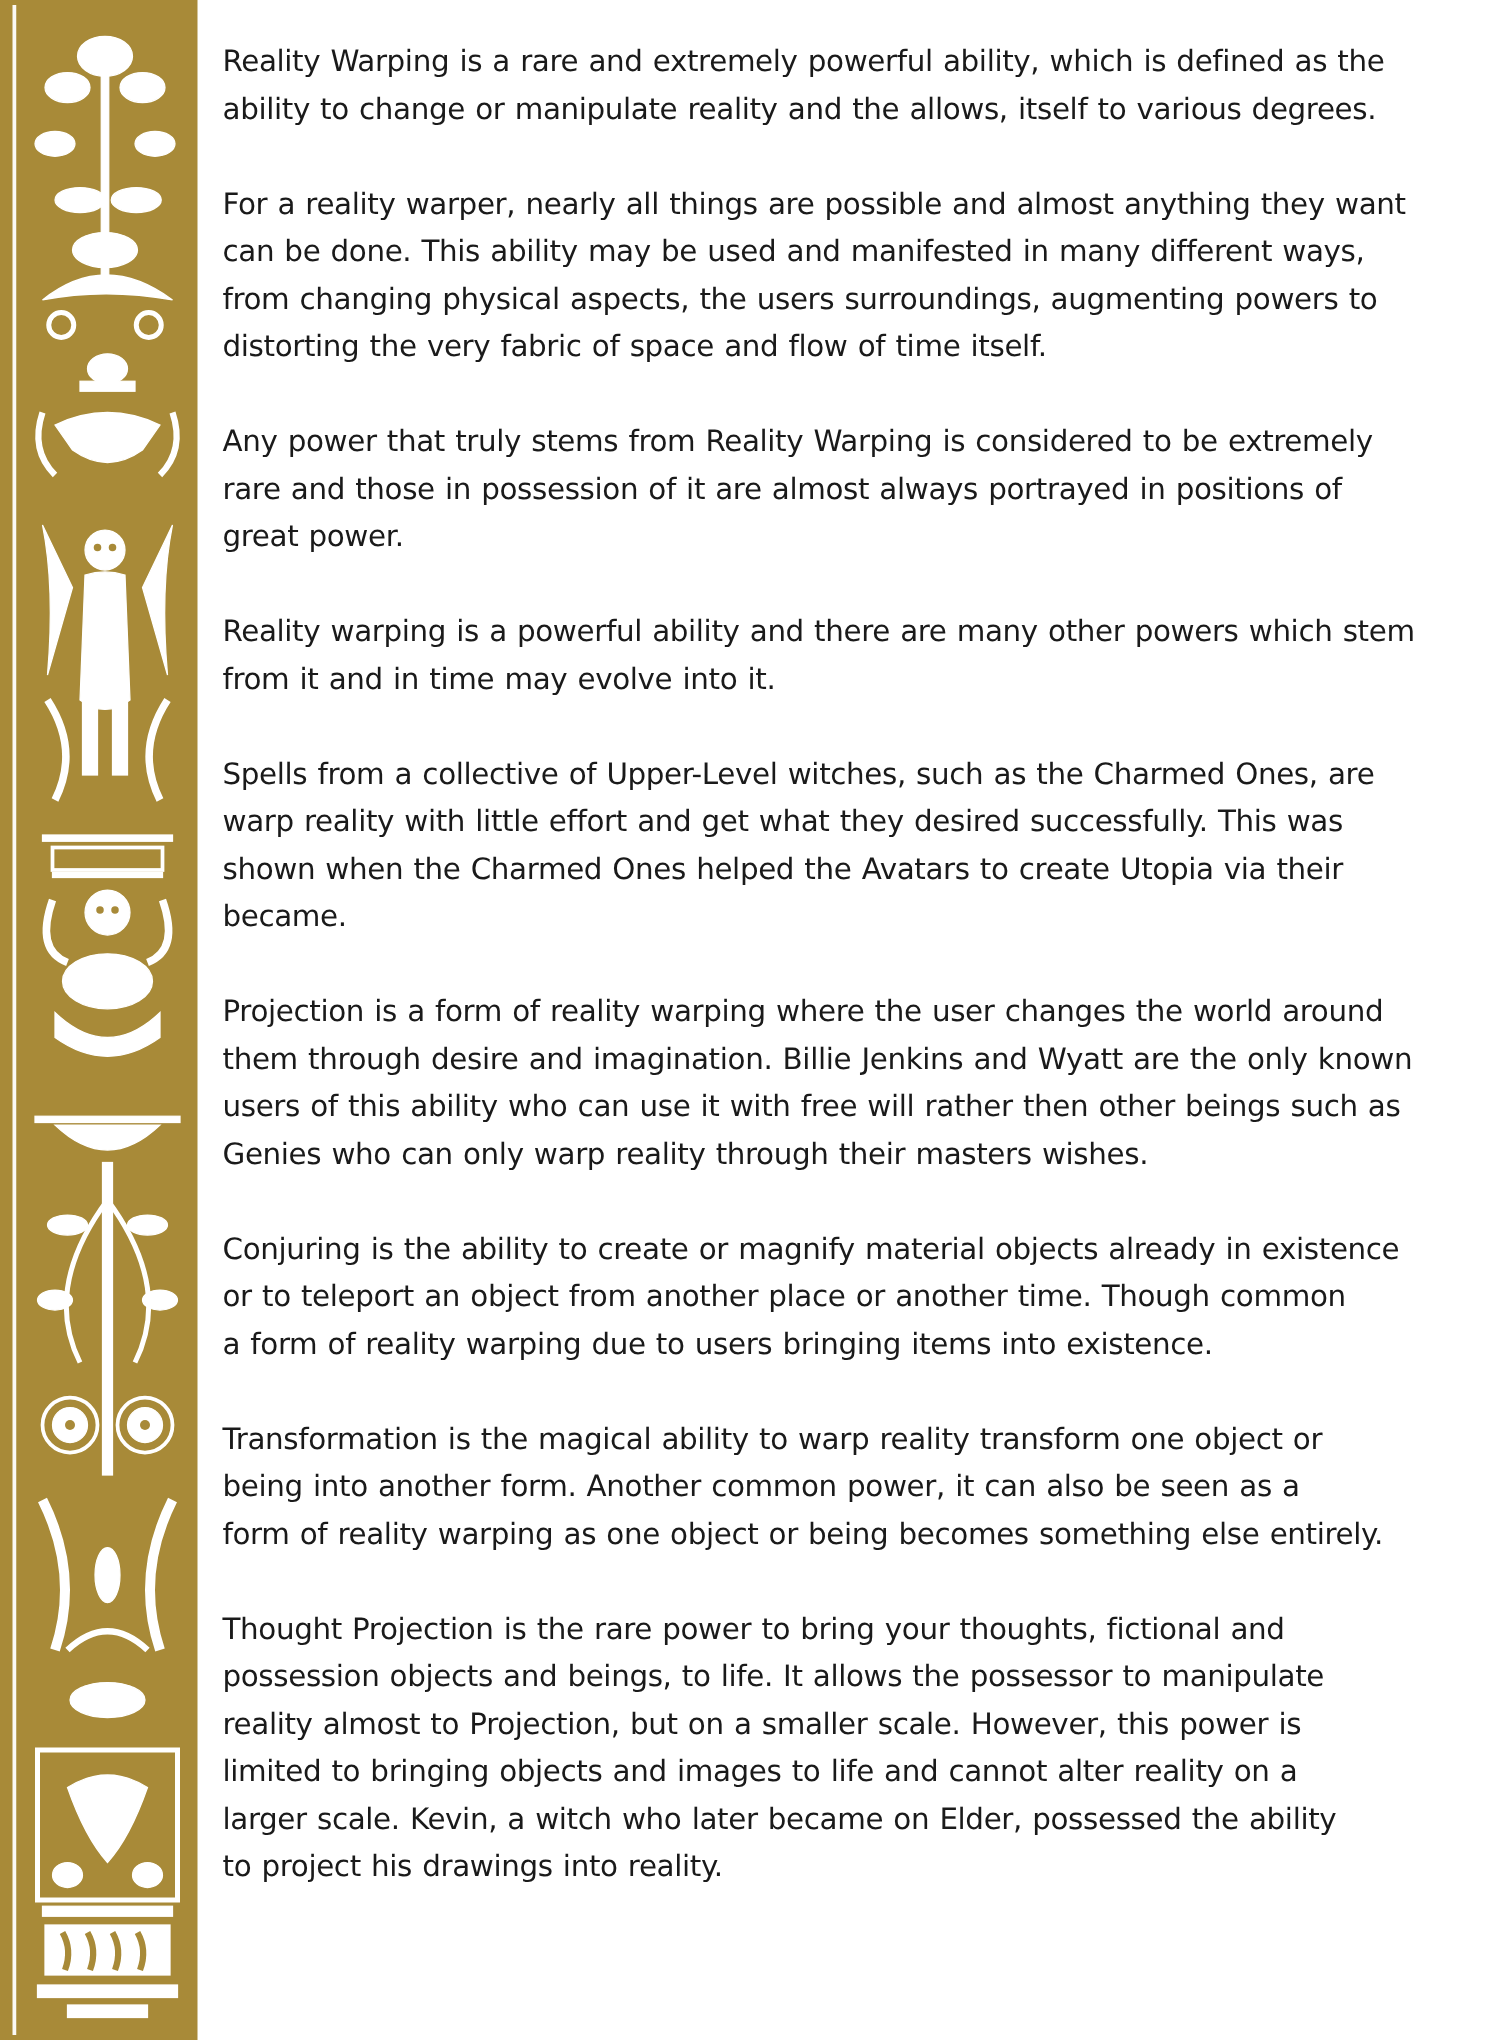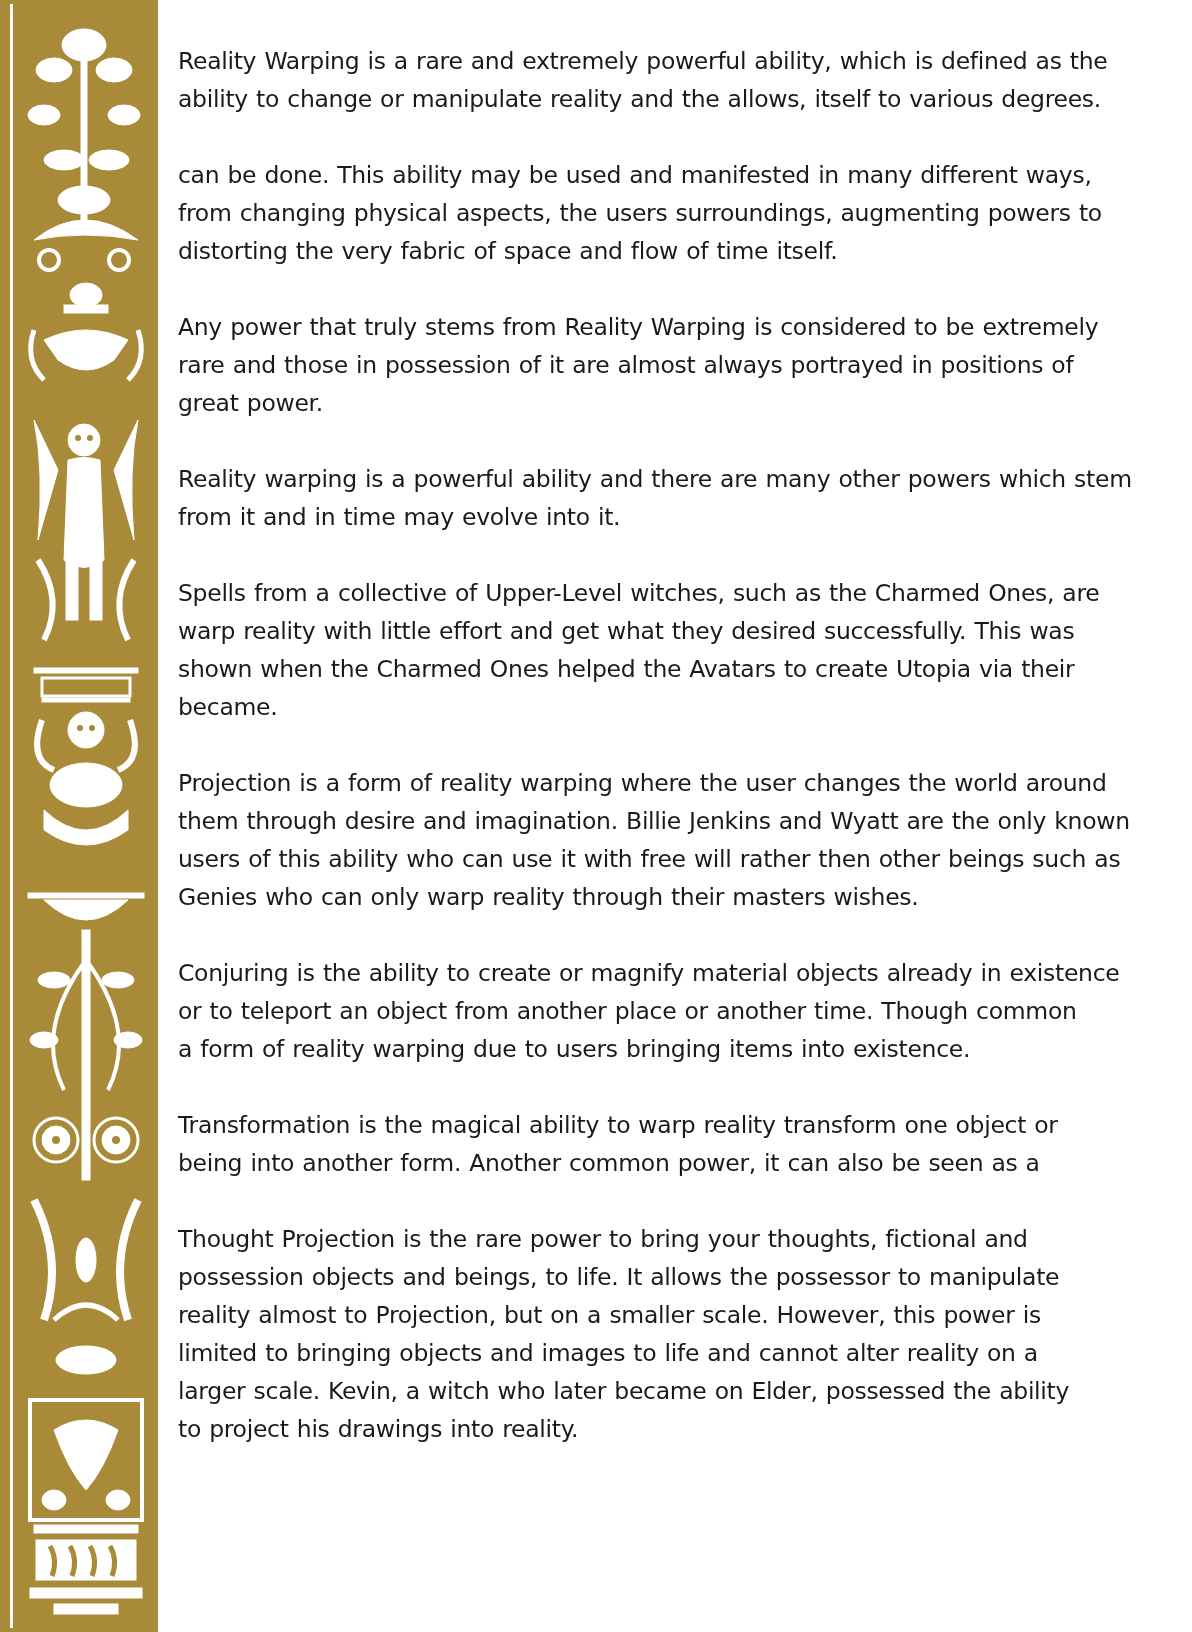--- a/index.html
+++ b/index.html
@@ -40,21 +40,21 @@
       width: 144px;
       height: 1632px;
     }
     .content {
       position: absolute;
       left: 178px;
       top: 30px;
       width: 1000px;
     }
     .para {
-      margin: 12px 0 38px 0;
+      margin: 0 0 38px 0;
       font-size: 23.5px;
       line-height: 38px;
       letter-spacing: -0.3px;
       word-spacing: 1px;
       white-space: normal;
     }
     .para .line {
       display: block;
       white-space: nowrap;
     }
@@ -163,20 +163,21 @@
     </g>
   </svg>
 </div>
 
 <div class="content">
   <p class="para">
     <span class="line">Reality Warping is a rare and extremely powerful ability, which is defined as the</span>
     <span class="line">ability to change or manipulate reality and the allows, itself to various degrees.</span>
   </p>
   <p class="para">
+    <span class="line">For a reality warper, nearly all things are possible and almost anything they want</span>
     <span class="line">can be done. This ability may be used and manifested in many different ways,</span>
     <span class="line">from changing physical aspects, the users surroundings, augmenting powers to</span>
     <span class="line">distorting the very fabric of space and flow of time itself.</span>
   </p>
   <p class="para">
     <span class="line">Any power that truly stems from Reality Warping is considered to be extremely</span>
     <span class="line">rare and those in possession of it are almost always portrayed in positions of</span>
     <span class="line">great power.</span>
   </p>
   <p class="para">
@@ -196,20 +197,21 @@
     <span class="line">Genies who can only warp reality through their masters wishes.</span>
   </p>
   <p class="para">
     <span class="line">Conjuring is the ability to create or magnify material objects already in existence</span>
     <span class="line">or to teleport an object from another place or another time. Though common</span>
     <span class="line">a form of reality warping due to users bringing items into existence.</span>
   </p>
   <p class="para">
     <span class="line">Transformation is the magical ability to warp reality transform one object or</span>
     <span class="line">being into another form. Another common power, it can also be seen as a</span>
+    <span class="line">form of reality warping as one object or being becomes something else entirely.</span>
   </p>
   <p class="para">
     <span class="line">Thought Projection is the rare power to bring your thoughts, fictional and</span>
     <span class="line">possession objects and beings, to life. It allows the possessor to manipulate</span>
     <span class="line">reality almost to Projection, but on a smaller scale. However, this power is</span>
     <span class="line">limited to bringing objects and images to life and cannot alter reality on a</span>
     <span class="line">larger scale. Kevin, a witch who later became on Elder, possessed the ability</span>
     <span class="line">to project his drawings into reality.</span>
   </p>
 </div>

